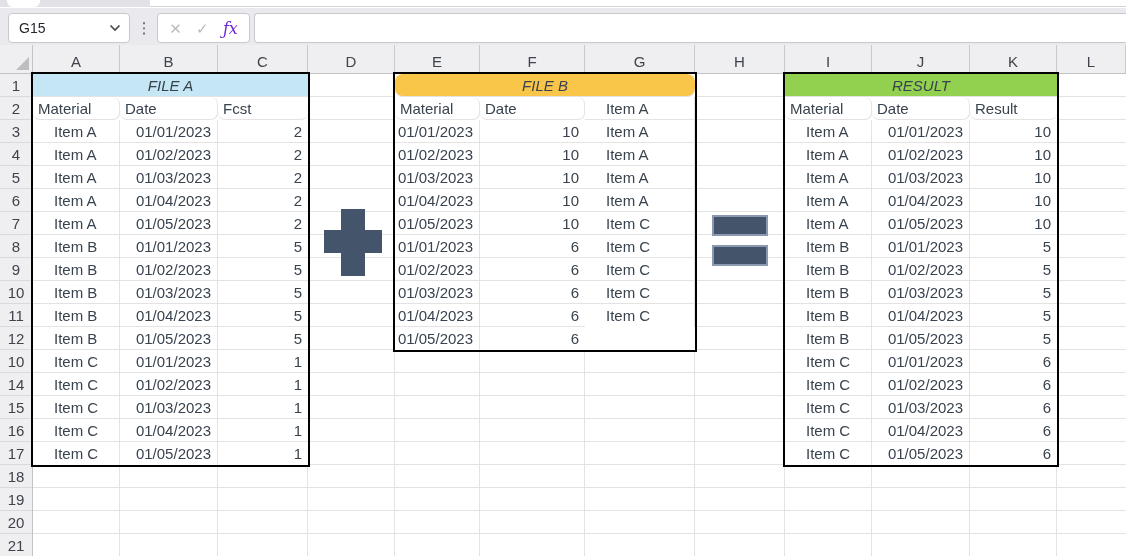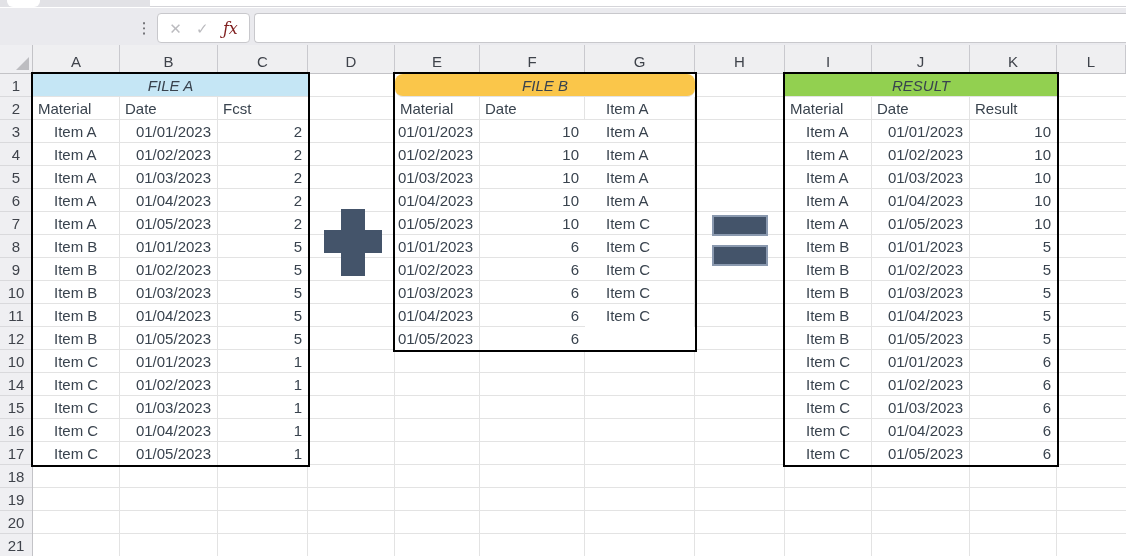--- a/index.html
+++ b/index.html
@@ -17,21 +17,21 @@
   .name-box { position:absolute; left:8px; top:5px; width:122px; height:30px; background:#fff;
     border:1px solid #C8C8CC; border-radius:4px; display:flex; align-items:center;
     padding:0 8px 0 10px; font-size:14px; color:#26272B; }
   .name-box .nb-val { flex:1; }
   .kebab { position:absolute; left:136px; top:5px; width:16px; height:30px; display:flex;
     align-items:center; justify-content:center; color:#55555A; font-size:15px; letter-spacing:0; }
   .btn-group { position:absolute; left:157px; top:5px; width:93px; height:30px; background:#fff;
     border:1px solid #C8C8CC; border-radius:4px; display:flex; align-items:center;
     justify-content:space-around; padding:0 4px; }
   .btn-cancel, .btn-confirm { color:#BBBBBF; font-size:15px; line-height:1; }
-  .btn-fx { font-family:"DejaVu Serif", serif; font-style:italic; font-size:16px; color:#7f1d1d; }
+  .btn-fx { font-family:"DejaVu Serif", serif; font-style:italic; font-size:16px; color:#6d28d9; }
   .formula-input { position:absolute; left:254px; top:5px; width:872px; height:30px; background:#fff;
     border:1px solid #C8C8CC; border-right:none; border-radius:4px 0 0 4px;
     font-size:14px; color:#26272B; padding:0 8px; display:flex; align-items:center; }
 
   
   .corner-cell { position:absolute; left:0; top:45px; width:33px; height:29px; background:#EFEFF2;
     border-right:1px solid #C3C3C7; border-bottom:1px solid #C3C3C7; }
   .corner-tri { position:absolute; right:3px; bottom:3px; width:0; height:0;
     border-left:13px solid transparent; border-bottom:13px solid #BDBDC1; }
   .col-headers { position:absolute; left:33px; top:45px; width:1093px; height:29px; background:#EAEAEE;
@@ -51,21 +51,21 @@
   
   .xltable { position:absolute; border:2px solid #000; background:#fff; display:grid; }
   .xl-title { grid-column:1 / -1; height:23px; display:flex; align-items:center; justify-content:center;
     font-size:15px; color:#39434E; border-bottom:1px solid #E3E3E3;font-style:italic; }
   .xl-cell { height:23px; font-size:15px; color:#39434E; display:flex; align-items:center;
     border-right:1px solid #E3E3E3; border-bottom:1px solid #E3E3E3; background:#fff; white-space:nowrap; overflow:hidden; }
   .xl-cell.last-col { border-right:none; }
   .xl-cell.last-row { border-bottom:none; }
   .c-text { justify-content:flex-start; padding-left:21px; }
   .c-right { justify-content:flex-end; padding-right:6px; }
-  .c-head { justify-content:flex-start; padding-left:5px; }
+  .c-head { justify-content:flex-start; padding-left:5px;border-radius:7px; }
 
   
   .plus-shape { position:absolute; left:324px; top:209px; width:58px; height:67px; }
   .plus-shape .pv { position:absolute; left:17px; top:0; width:24px; height:67px; background:#44546A; }
   .plus-shape .ph { position:absolute; left:0; top:21px; width:58px; height:23px; background:#44546A; }
   .equals-shape { position:absolute; left:712px; top:215px; width:56px; height:52px; }
   .equals-shape .eb { position:absolute; left:0; width:56px; height:21px; background:#44546A;
     border:2px solid #8A99AF; }
   .equals-shape .eb1 { top:0; }
   .equals-shape .eb2 { top:30px; }
@@ -74,20 +74,26 @@
 <body>
 
 <div class="stage">
 
   <div class="top-strip">
     <div class="left-seg"></div>
     <div class="tab"></div>
   </div>
 
   <div class="formula-row">
+    <div class="name-box">
+      <span class="nb-val">G15</span>
+      <svg width="12" height="8" viewBox="0 0 12 8">
+        <polyline points="1.5,1.5 6,6 10.5,1.5" fill="none" stroke="#44464C" stroke-width="1.6"></polyline>
+      </svg>
+    </div>
     <div class="kebab">⋮</div>
     <div class="btn-group">
       <span class="btn-cancel">✕</span>
       <span class="btn-confirm">✓</span>
       <span class="btn-fx">ƒx</span>
     </div>
     <div class="formula-input"></div>
   </div>
 
   <div class="corner-cell">

